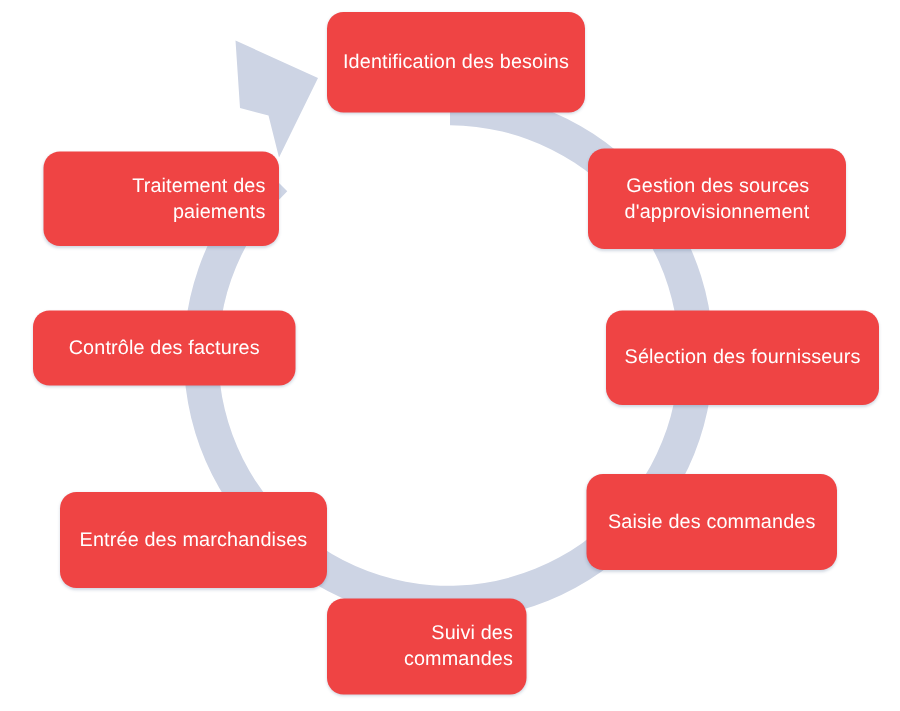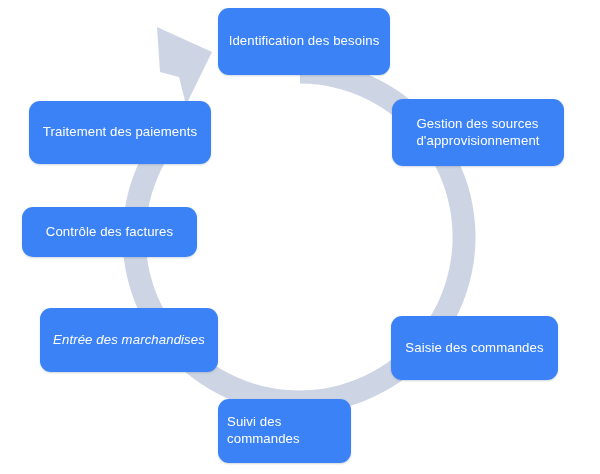--- a/index.html
+++ b/index.html
@@ -18,27 +18,27 @@
   #cycle-ring-svg {
     position: absolute;
     left: 0;
     top: 0;
     width: 600px;
     height: 474px;
   }
   .step-box {
     position: absolute;
     box-sizing: border-box;
-    background: #3b82f6;
+    background: #ef4444;
     border-radius: 11px;
     color: #ffffff;
     display: flex;
     align-items: center;
     justify-content: center;
-    text-align: left;
+    text-align: right;
     font-size: 13.2px;
     line-height: 1.28;
     letter-spacing: 0.1px;
     padding: 4px 9px;
     box-shadow: 0 1px 2px rgba(70,100,140,0.25);
   }
   .step-label {
     display: block;
     white-space: pre-line;
   }
@@ -63,34 +63,37 @@
 
   <div class="step-box" style="left:218px; top:8px; width:172px; height:67px;">
     <span class="step-label">Identification des besoins</span>
   </div>
 
   <div class="step-box" style="left:392px; top:99px; width:172px; height:67px;">
     <span class="step-label">Gestion des sources
 d'approvisionnement</span>
   </div>
 
+  <div class="step-box" style="left:404px; top:207px; width:182px; height:63px;">
+    <span class="step-label">Sélection des fournisseurs</span>
+  </div>
 
   <div class="step-box" style="left:391px; top:316px; width:167px; height:64px;">
     <span class="step-label">Saisie des commandes</span>
   </div>
 
   <div class="step-box" style="left:218px; top:399px; width:133px; height:64px;">
     <span class="step-label">Suivi des commandes</span>
   </div>
 
-  <div class="step-box" style="left:40px; top:308px; width:178px; height:64px;font-style:italic;">
+  <div class="step-box" style="left:40px; top:328px; width:178px; height:64px;">
     <span class="step-label">Entrée des marchandises</span>
   </div>
 
   <div class="step-box" style="left:22px; top:207px; width:175px; height:50px;">
     <span class="step-label">Contrôle des factures</span>
   </div>
 
-  <div class="step-box" style="left:29px; top:101px; width:182px; height:63px;">
+  <div class="step-box" style="left:29px; top:101px; width:157px; height:63px;">
     <span class="step-label">Traitement des paiements</span>
   </div>
 
 </div>
 
 </body></html>

